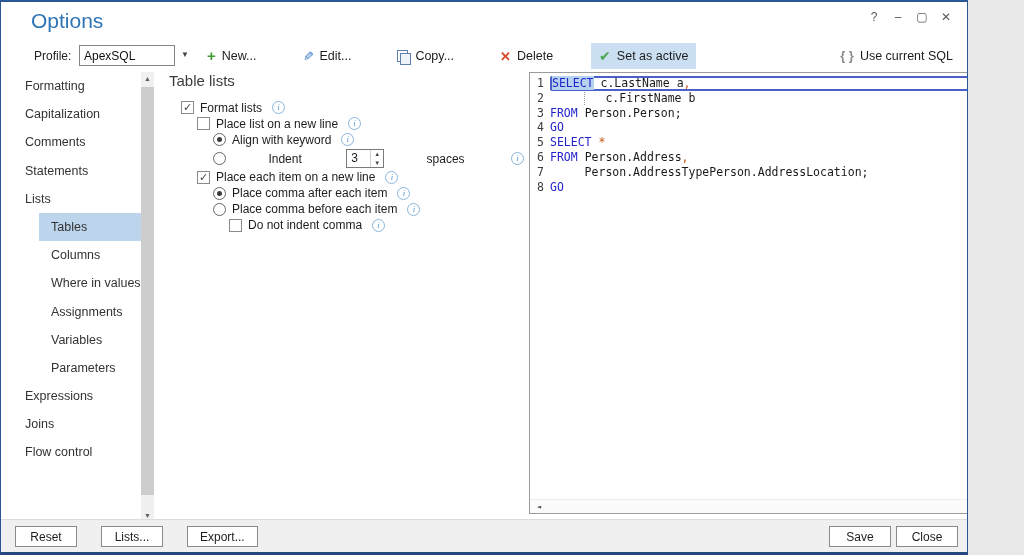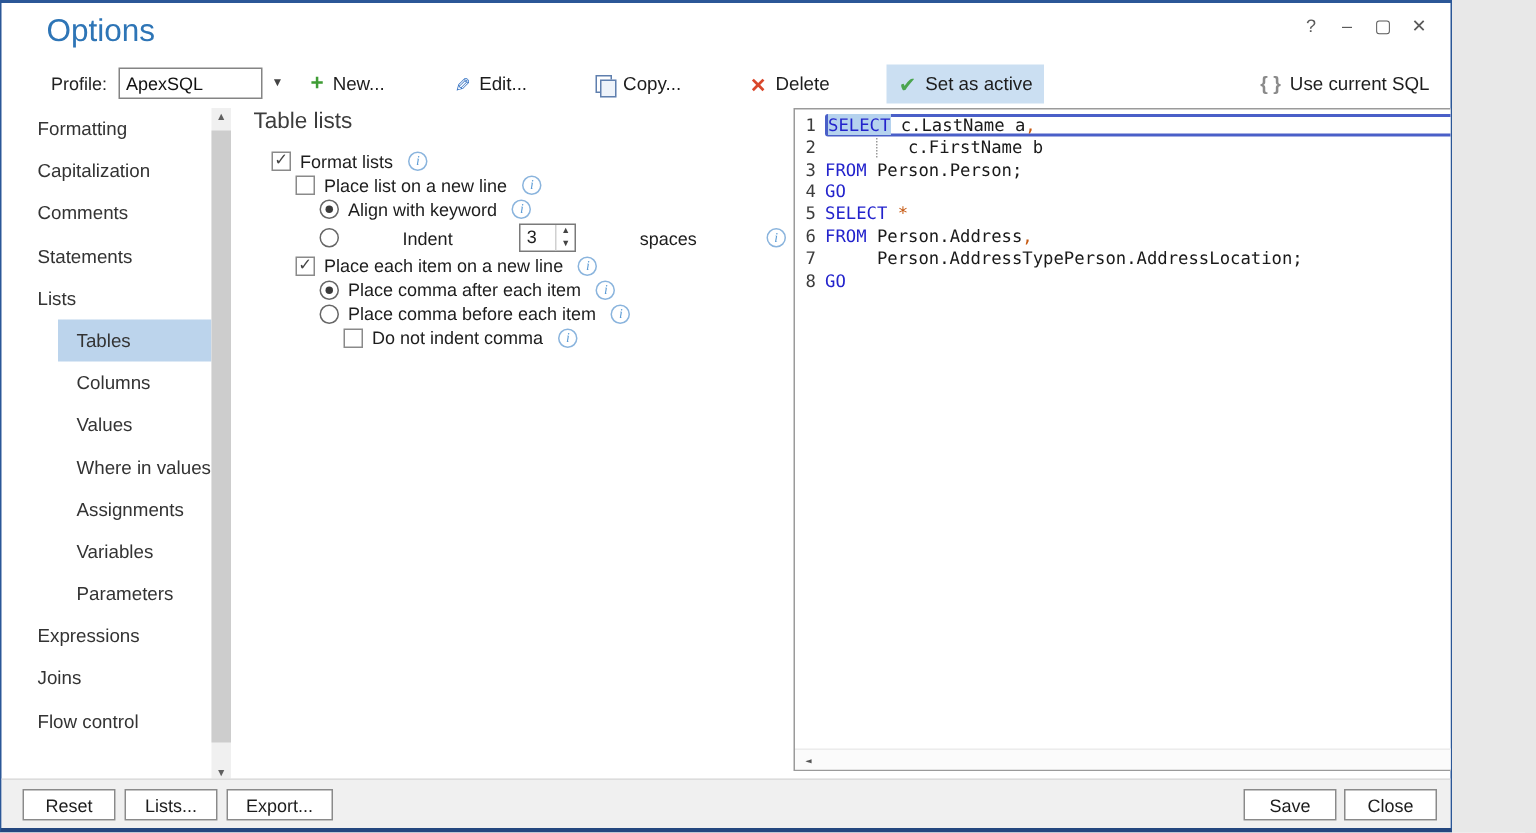--- a/index.html
+++ b/index.html
@@ -83,21 +83,21 @@
   .guide { position:absolute; left:34px; top:1px; bottom:1px; border-left:1px dotted #9a9a9a; }
   .vsb { position:absolute; right:0; top:0; width:14px; bottom:14px; background:#fbfbfb; border-left:1px solid #ececec; }
   .vsb .arr, .hsb .arr { position:absolute; font-size:7px; color:#555; width:14px; height:14px;
                          text-align:center; line-height:14px; cursor:pointer; }
   .vsb .arr.up { top:2px; } .vsb .arr.down { bottom:0; }
   .hsb { position:absolute; left:0; right:14px; bottom:0; height:14px; background:#fbfbfb; border-top:1px solid #ececec; }
   .hsb .arr.left { left:2px; top:0; } .hsb .arr.right { right:2px; top:0; }
 
   
   .footer { position:absolute; left:0; right:0; bottom:0; height:33px; background:#f0f0f0; border-top:1px solid #dcdcdc; }
-  .f-left  { position:absolute; left:14px; top:6px; display:flex; gap:6px; }
+  .f-left  { position:absolute; left:14px; top:6px; display:flex; gap:24px; }
   .f-right { position:absolute; right:9px; top:6px; display:flex; gap:5px; }
   .btn { height:21px; min-width:62px; background:#fff; border:1px solid #8a8a8a; font-size:12px;
          font-family:"Liberation Sans",sans-serif; color:#1d1d1d; padding:0 12px; cursor:pointer; }
 </style>
 </head>
 <body>
 
 <div class="window">
 
   <div class="title">Options</div>
@@ -141,21 +141,20 @@
   </div>
 
   <div class="sidebar">
       <div class="side-item lv0">Formatting</div>
       <div class="side-item lv0">Capitalization</div>
       <div class="side-item lv0">Comments</div>
       <div class="side-item lv0">Statements</div>
       <div class="side-item lv0">Lists</div>
       <div class="side-item lv1 selected">Tables</div>
       <div class="side-item lv1">Columns</div>
-      <div class="side-item lv1">Values</div>
       <div class="side-item lv1">Where in values</div>
       <div class="side-item lv1">Assignments</div>
       <div class="side-item lv1">Variables</div>
       <div class="side-item lv1">Parameters</div>
       <div class="side-item lv0">Expressions</div>
       <div class="side-item lv0">Joins</div>
       <div class="side-item lv0">Flow control</div>
     </div>
   <div class="side-scroll">
     <span class="arr up">▲</span>

